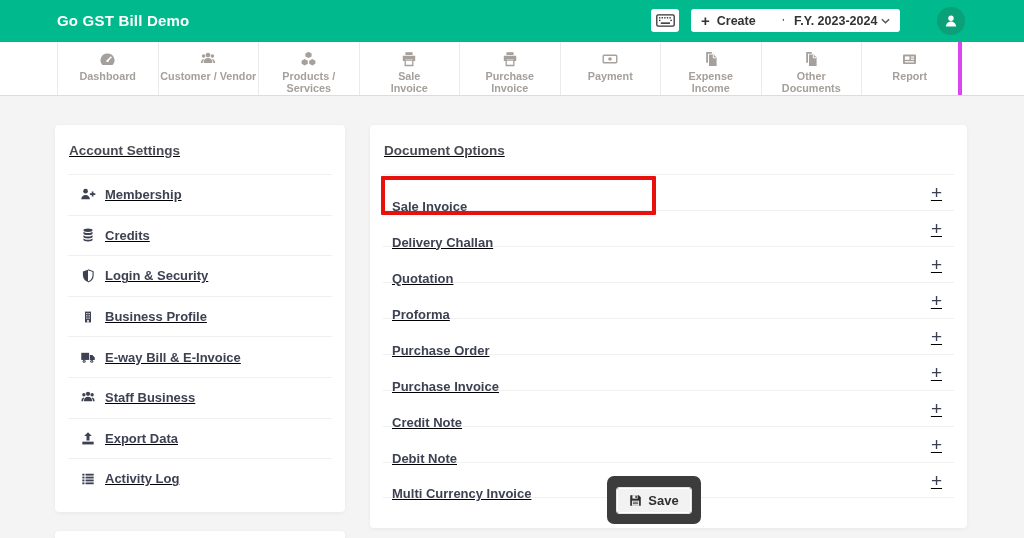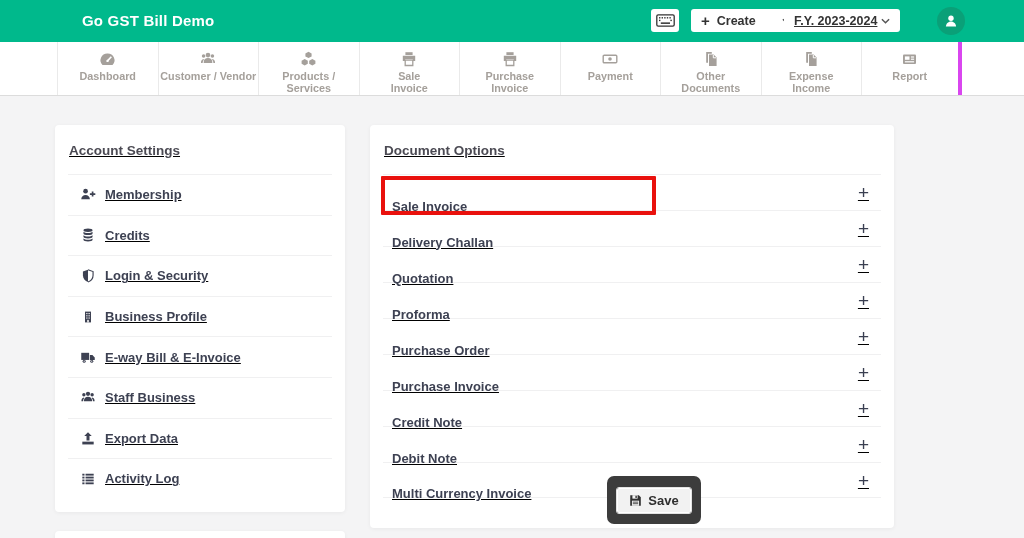--- a/index.html
+++ b/index.html
@@ -10,37 +10,37 @@
     font-family:"Liberation Sans", sans-serif;
     -webkit-font-smoothing:antialiased;
   }
   
   .topbar {
     position:absolute; top:0; left:0; width:1024px; height:42px;
     background:#00b98c; display:flex; align-items:center;
   }
   .brand {
     position:absolute; left:57px; top:0; height:42px; line-height:42px;
-    color:#fff; font-size:15px; font-weight:700; letter-spacing:.2px;margin-left:25px;
+    color:#fff; font-size:15px; font-weight:700; letter-spacing:.2px;
   }
   .kb-btn {
     position:absolute; left:651px; top:9px; width:28px; height:23px;
     background:#fff; border:none; border-radius:3px;
     display:flex; align-items:center; justify-content:center;
     color:#333; cursor:pointer;
   }
   .dd {
     position:absolute; top:9px; height:23px; background:#fff; border-radius:3px;
     display:flex; align-items:center; font-size:12.5px; font-weight:700; color:#333;
     padding:0 10px; cursor:pointer;
   }
   .dd .chev { margin-left:auto; display:flex; }
   .create-dd { left:691px; width:110px; }
   .create-dd .plus { font-size:15px; font-weight:700; margin-right:7px; }
-  .fy-dd { left:784px; width:116px;text-decoration:underline; }
+  .fy-dd { left:784px; width:116px; }
   .avatar {
     position:absolute; left:937px; top:7px; width:28px; height:28px;
     background:#0aa078; border-radius:50%;
     display:flex; align-items:center; justify-content:center; cursor:pointer;
   }
   
   .mainnav {
     position:absolute; top:42px; left:0; width:1024px; height:54px;
     background:#fff; border-bottom:1px solid #dcdcdc;
     display:flex;
@@ -72,21 +72,21 @@
   .sidebar { left:55px; top:125px; width:290px; height:387px; }
   .side-list { margin:0 13px; }
   .side-item {
     height:40.6px; display:flex; align-items:center;
     border-top:1px solid #f0f0f1; padding-left:12px; cursor:pointer;
   }
   .side-ic { width:16px; height:16px; color:#3d4152; display:flex; align-items:center; justify-content:center; }
   .side-lbl { margin-left:9px; font-size:13px; font-weight:700; color:#3d4152; }
   .partial-card { left:55px; top:531px; width:290px; height:30px; }
   
-  .main-card { left:370px; top:125px; width:524px; height:403px; }
+  .main-card { left:370px; top:125px; width:597px; height:403px; }
   .doc-list { margin:0 13px; }
   .doc-row {
     height:36px; display:flex; align-items:center;
     border-top:1px solid #f0f0f1;
     padding:0 12px 0 9px; cursor:pointer;
   }
   .doc-row:last-child { border-bottom:1px solid #f0f0f1; }
   .doc-lbl { font-size:13px; font-weight:600; color:#3d4152;margin-top:27px; }
   .doc-plus {
     margin-left:auto; font-size:19px; font-weight:400; color:#3a3f51;
@@ -243,34 +243,34 @@
   </a>
 
   <a class="nav-item">
     <span class="nav-ic">
       <svg width="16" height="16" viewBox="0 0 16 16" fill="currentColor">
         <path d="M3.2 1h5.6v1.8H5v9H3.2z"></path>
         <path d="M6 3.6h4.6L13.6 6.6V15H6z"></path>
         <path d="M10.3 3.9v2.9h2.9" fill="none" stroke="#fff" stroke-width="1"></path>
       </svg>
     </span>
-    <span class="nav-l1">Other</span>
-    <span class="nav-l2">Documents</span>
+    <span class="nav-l1">Expense</span>
+    <span class="nav-l2">Income</span>
   </a>
 
   <a class="nav-item">
     <span class="nav-ic">
       <svg width="16" height="16" viewBox="0 0 16 16" fill="currentColor">
         <path d="M3.2 1h5.6v1.8H5v9H3.2z"></path>
         <path d="M6 3.6h4.6L13.6 6.6V15H6z"></path>
         <path d="M10.3 3.9v2.9h2.9" fill="none" stroke="#fff" stroke-width="1"></path>
       </svg>
     </span>
-    <span class="nav-l1">Expense</span>
-    <span class="nav-l2">Income</span>
+    <span class="nav-l1">Other</span>
+    <span class="nav-l2">Documents</span>
   </a>
 
   <a class="nav-item">
     <span class="nav-ic">
       <svg width="17" height="16" viewBox="0 0 16 16" fill="currentColor">
         <rect x="1.5" y="3.4" width="13" height="9.6" rx="1"></rect>
         <g fill="#fff">
           <rect x="3.4" y="5.4" width="4.6" height="3.4"></rect>
           <rect x="9.4" y="5.4" width="3.2" height="1.2"></rect>
           <rect x="9.4" y="7.6" width="3.2" height="1.2"></rect>

